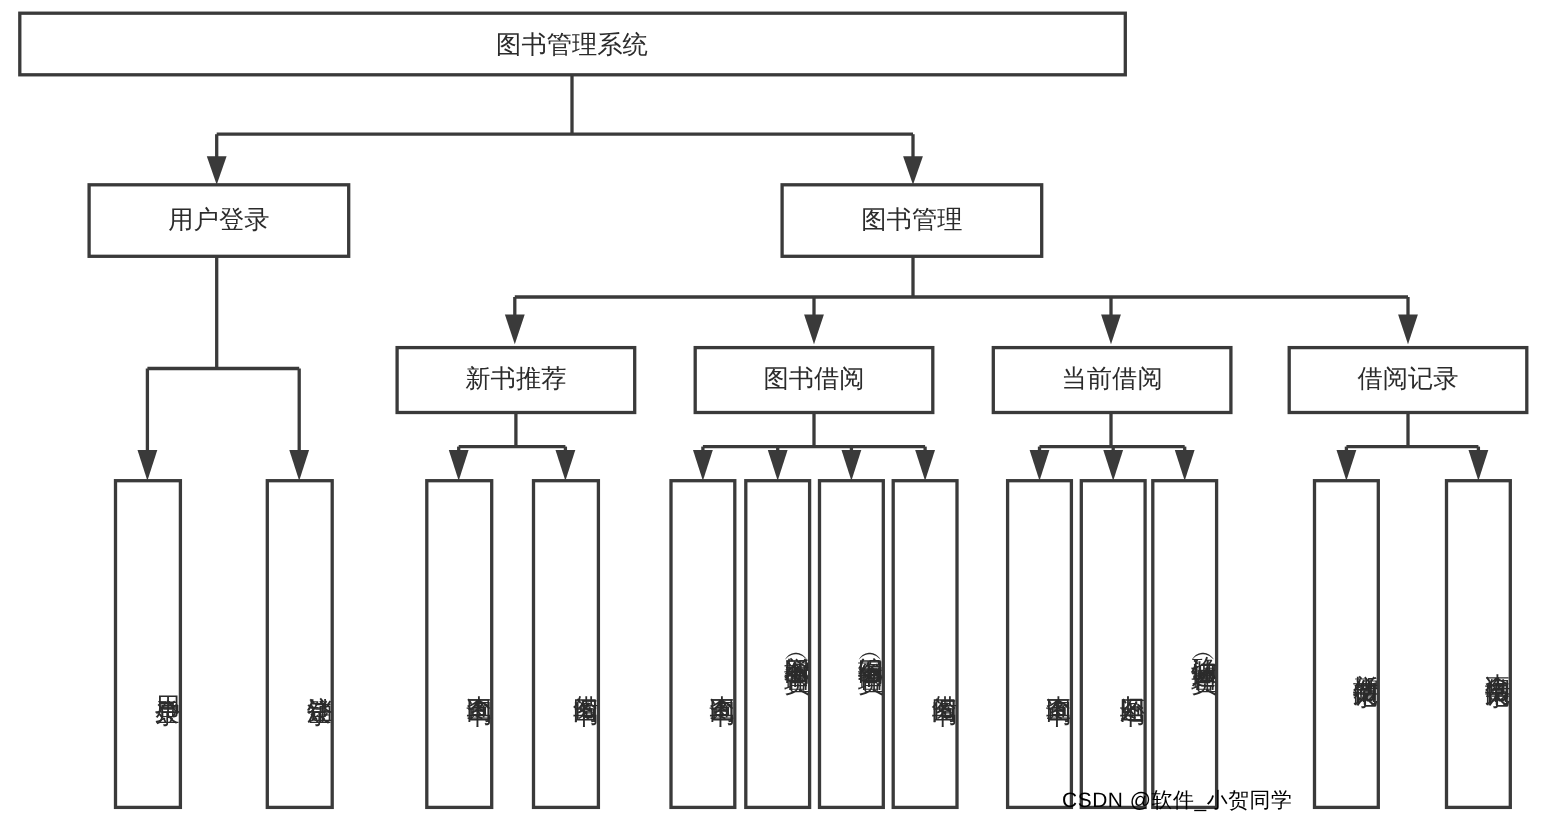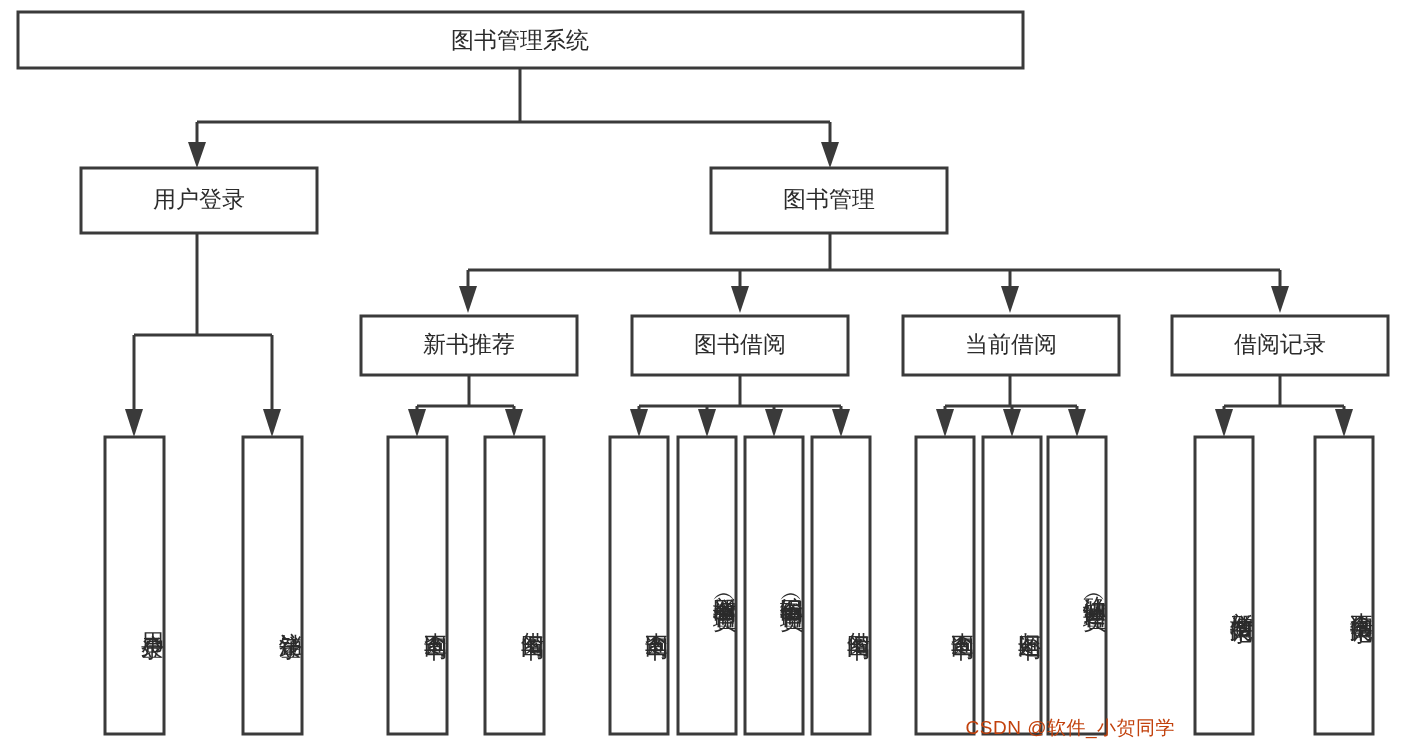--- a/index.html
+++ b/index.html
@@ -62,21 +62,21 @@
     justify-content: center;
     white-space: nowrap;
     pointer-events: none;
   }
   .watermark {
     position: absolute;
     right: 12px;
     bottom: 6px;
     font-family: "Liberation Sans", "DejaVu Sans", sans-serif;
     font-size: 19px;
-    color: #c2410c;
+    color: #000000;
     letter-spacing: 0.5px;
     white-space: nowrap;
   }
 </style>
 </head>
 <body>
 
 <div id="diagram-root">
 
   <svg class="diagram-canvas" viewBox="0 0 1405 747">

